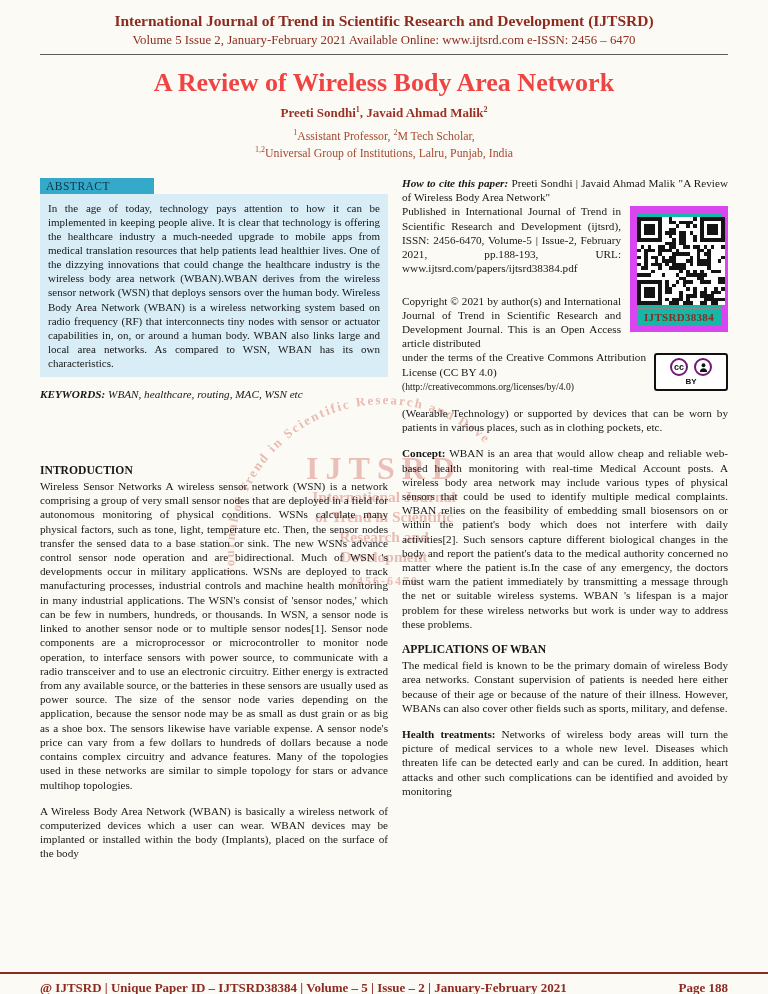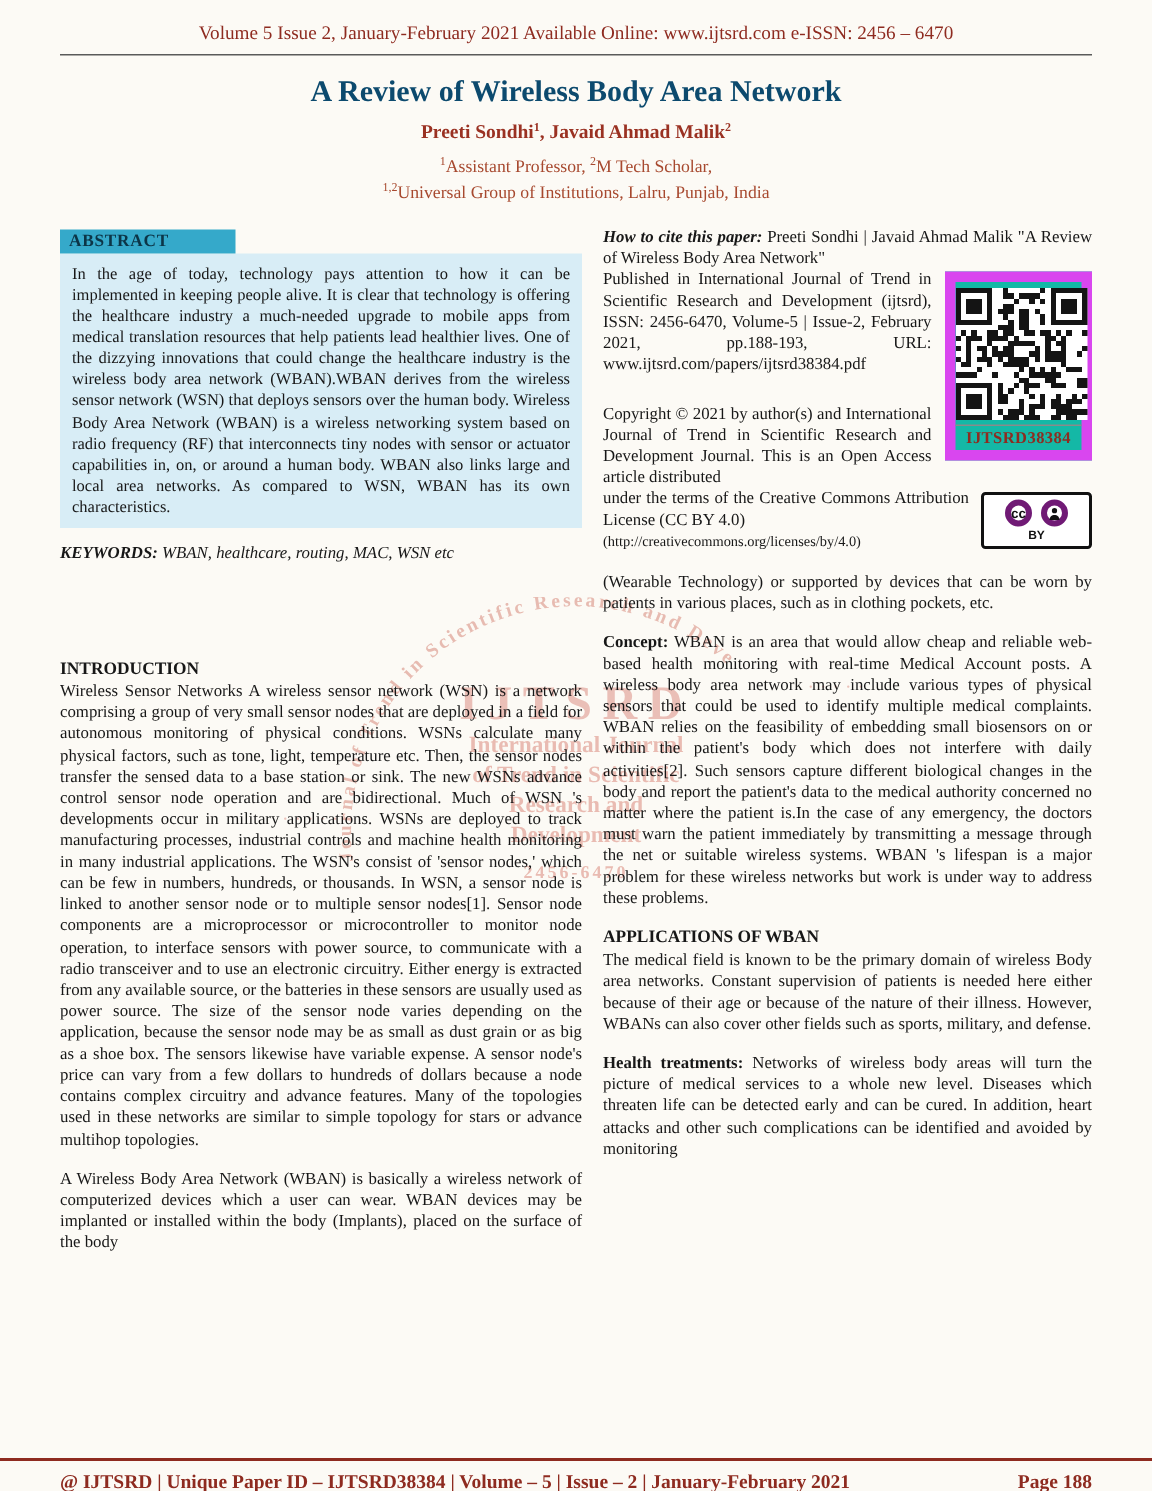--- a/index.html
+++ b/index.html
@@ -11,38 +11,38 @@
     position: relative;
     overflow: hidden;
   }
   .page { position: relative; width: 768px; height: 994px; padding: 12px 40px 0; overflow: hidden; }
 
   
   .journal-title { color: #8e2b20; font-weight: bold; font-size: 15.5px; text-align: center; }
   .journal-subtitle { color: #8e2b20; font-weight: normal; font-size: 12.8px; text-align: center; margin-top: 3px; }
   .header-rule { border-bottom: 1.5px solid #5a5a5a; margin-top: 6px; }
 
-  .paper-title { font-size: 20px; font-weight: bold; text-align: center; color: #0c4a6e; margin: 13px 0 7px; }
+  .paper-title { font-size: 26px; font-weight: bold; text-align: center; color: #ef4444; margin: 13px 0 7px; }
   .authors { color: #9a3122; font-weight: bold; font-size: 13px; text-align: center; margin-bottom: 7px; }
   .authors sup, .affil sup { font-size: 8px; }
   .affil { color: #a7492f; font-size: 11.8px; text-align: center; line-height: 1.35; }
 
   
   .columns { display: flex; gap: 14px; margin-top: 14px; position: relative; z-index: 1; }
   .col-left { width: 348px; flex: none; }
   .col-right { width: 326px; flex: none; }
 
   .body-text { font-size: 11.2px; line-height: 1.27; text-align: justify; margin: 0 0 12px; }
   .b { font-weight: bold; }
   .bi { font-weight: bold; font-style: italic; }
 
   
   .abstract-label {
     display: inline-block; background: #35a9ca; color: #0c3547;
-    font-weight: bold; font-size: 11.5px; letter-spacing: .5px;
+    font-weight: normal; font-size: 11.5px; letter-spacing: .5px;
     padding: 2px 44px 2px 6px; margin-bottom: 0;
   }
   .abstract-box {
     background: #d8edf6; padding: 7px 8px; font-size: 11px; line-height: 1.28;
     text-align: justify;
   }
   .keywords { font-style: italic; font-size: 11.2px; margin-top: 11px; text-align: justify; }
 
   .section-heading { font-size: 11.6px; font-weight: bold; margin: 0 0 2px; }
   .intro-heading { margin-top: 64px; }
@@ -61,21 +61,21 @@
   }
   .copyright-block { margin-top: 18px; }
   .copyright-block .body-text { margin-bottom: 0; }
   .cc-badge {
     float: right; width: 74px; height: 38px; border: 2px solid #111; border-radius: 3px;
     background: #fff; margin: 3px 0 4px 8px; display: flex; flex-direction: column;
     align-items: center; justify-content: center; gap: 1px;
   }
   .cc-circles { display: flex; gap: 6px; align-items: center; }
   .cc-circle {
-    width: 18px; height: 18px; border: 4px solid #701a75; border-radius: 50%;
+    width: 18px; height: 18px; border: 2px solid #701a75; border-radius: 50%;
     display: flex; align-items: center; justify-content: center;
     font-family: "Liberation Sans", sans-serif; font-weight: bold; font-size: 9px; color: #111;
   }
   .cc-by { font-family: "Liberation Sans", sans-serif; font-weight: bold; font-size: 8px; color: #111; }
   .cc-url { font-size: 9.6px; margin: 2px 0 14px; }
 
   
   .watermark {
     position: absolute; top: 398px; left: 50%; transform: translateX(-50%);
     width: 380px; height: 280px; z-index: 0; pointer-events: none; text-align: center;
@@ -116,20 +116,21 @@
       <div class="wm-line">of Trend in Scientific</div>
       <div class="wm-line">Research and</div>
       <div class="wm-line">Development</div>
       <div class="wm-issn">2456-6470</div>
     </div>
     <span class="wm-dots wm-dots-left">·····</span>
     <span class="wm-dots wm-dots-right">·····</span>
   </div>
 
   <header>
+    <div class="journal-title">International Journal of Trend in Scientific Research and Development (IJTSRD)</div>
     <div class="journal-subtitle">Volume 5 Issue 2, January-February 2021 Available Online: www.ijtsrd.com e-ISSN: 2456 – 6470</div>
     <div class="header-rule"></div>
   </header>
 
   <h1 class="paper-title">A Review of Wireless Body Area Network</h1>
   <div class="authors"><span>Preeti Sondhi</span><sup>1</sup><span>, </span><span>Javaid Ahmad Malik</span><sup>2</sup></div>
   <div class="affil">
     <div><sup>1</sup><span>Assistant Professor, </span><sup>2</sup><span>M Tech Scholar,</span></div>
     <div><sup>1,2</sup><span>Universal Group of Institutions, Lalru, Punjab, India</span></div>
   </div>

